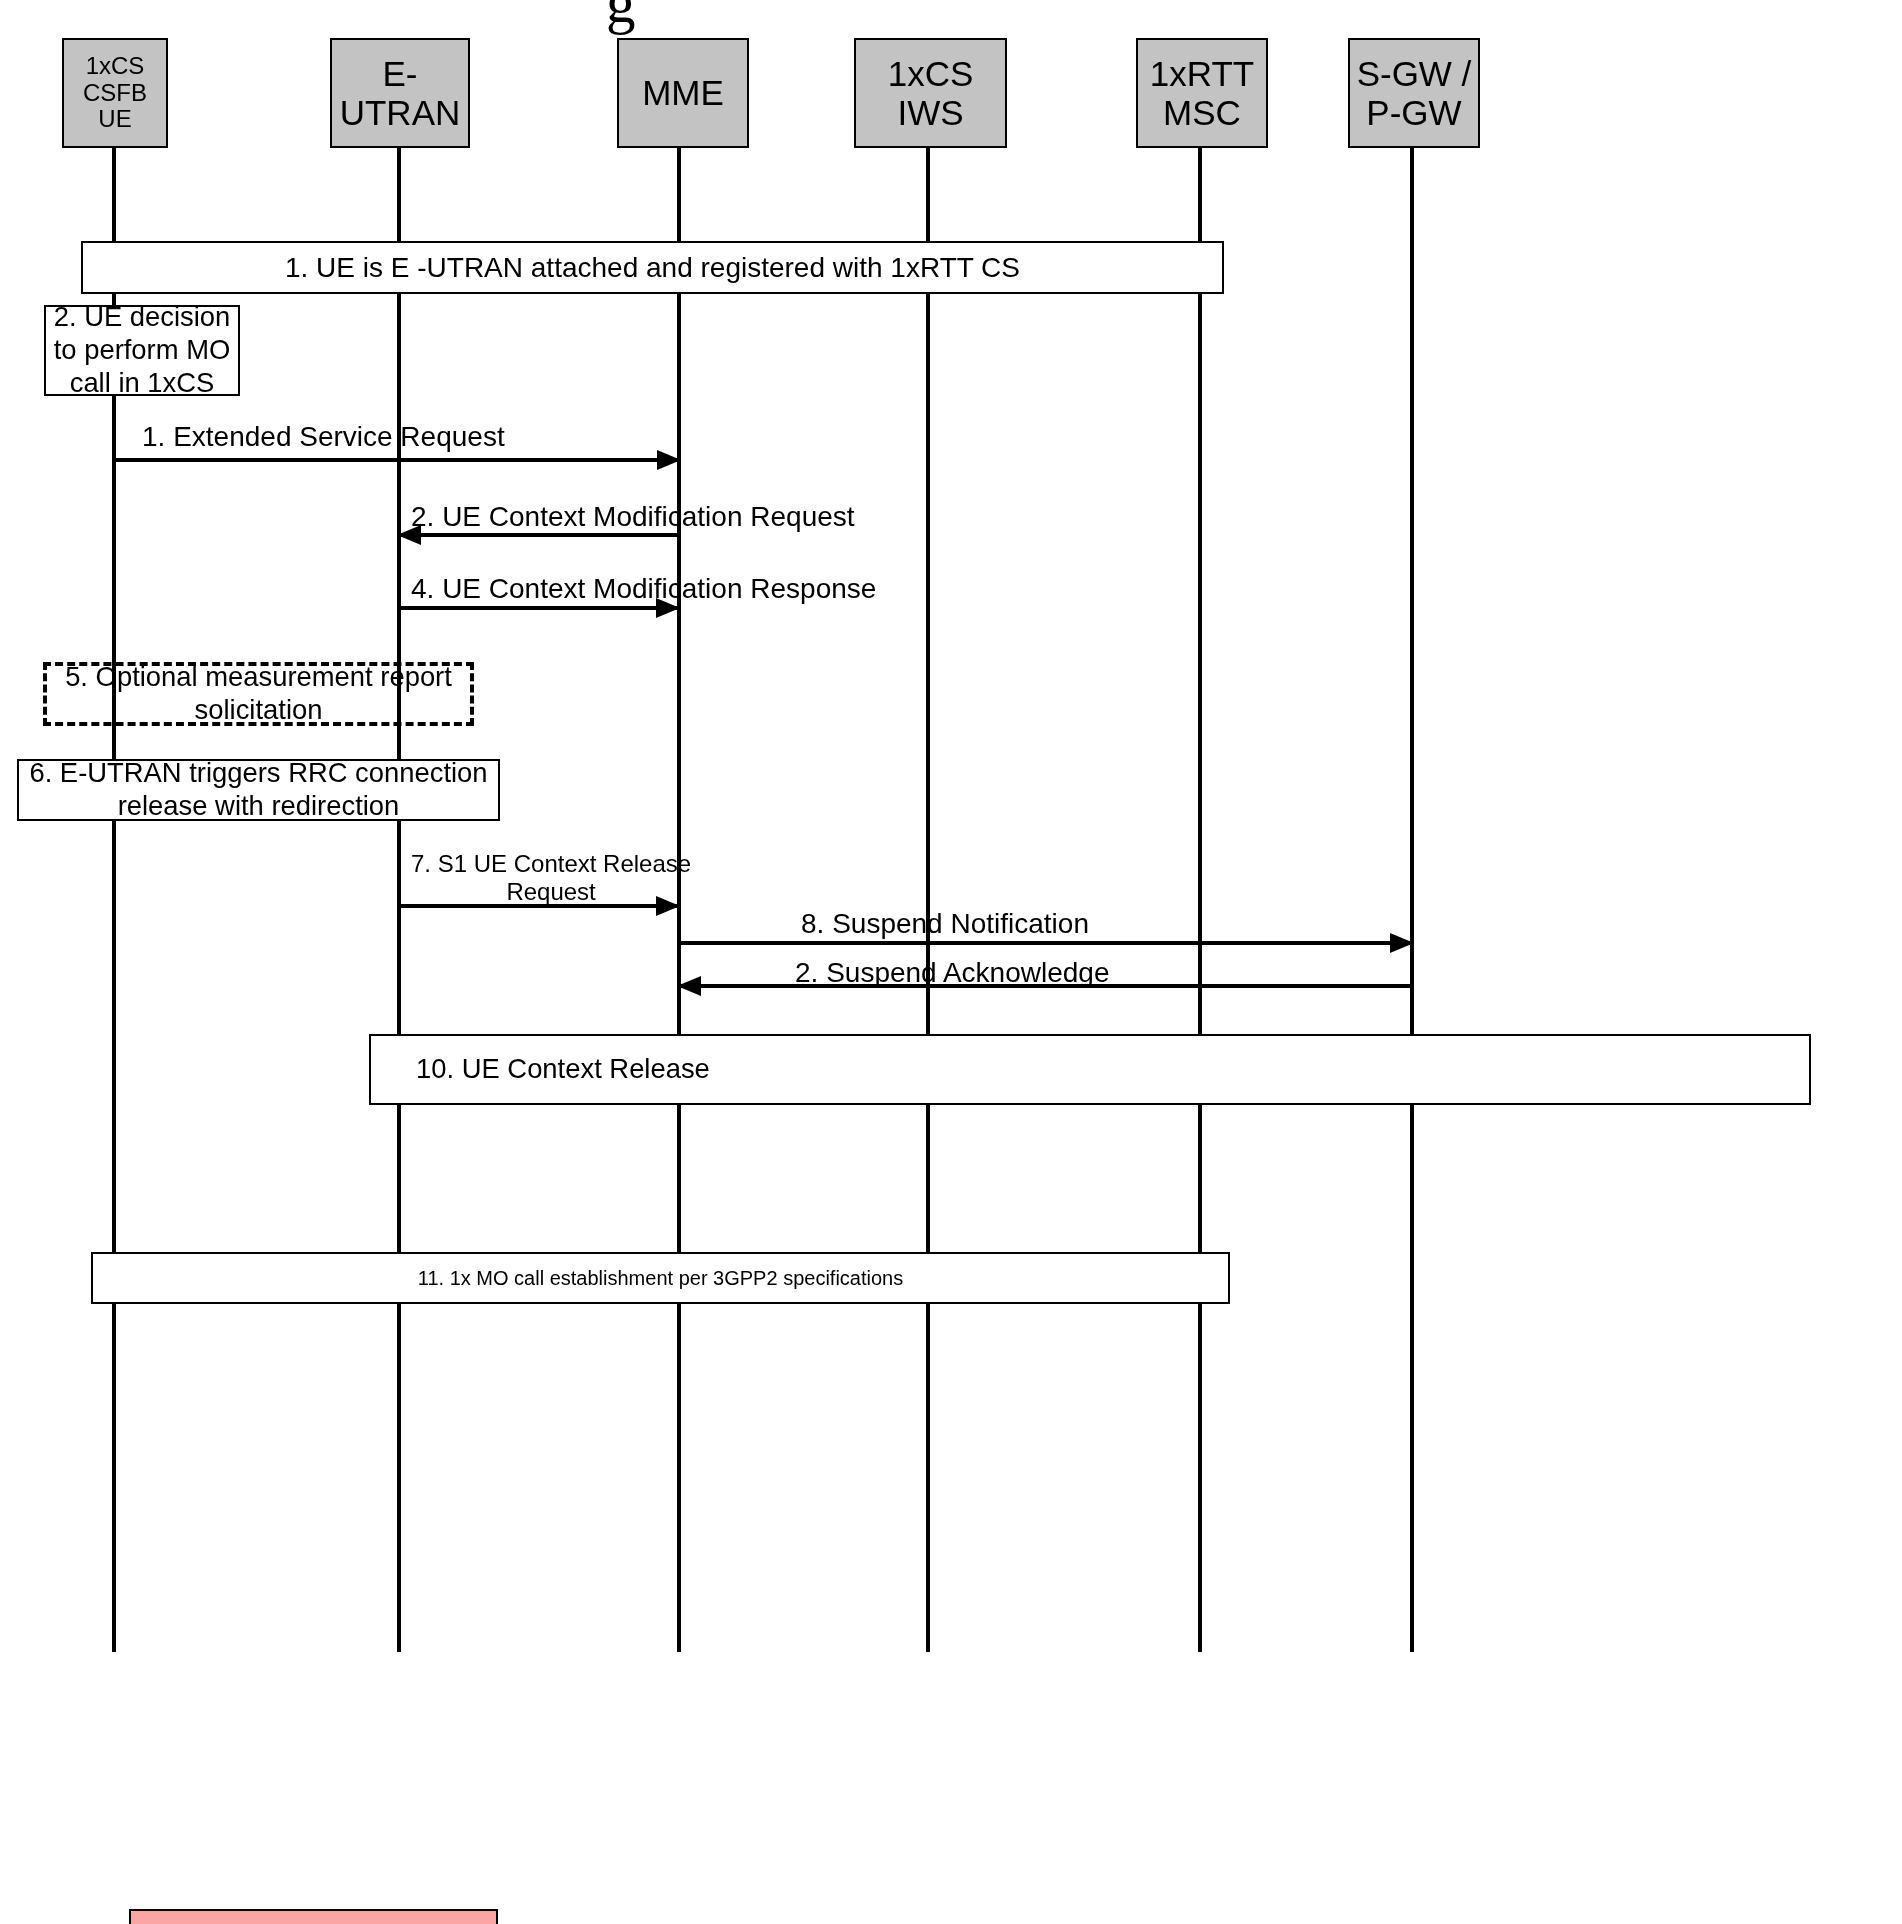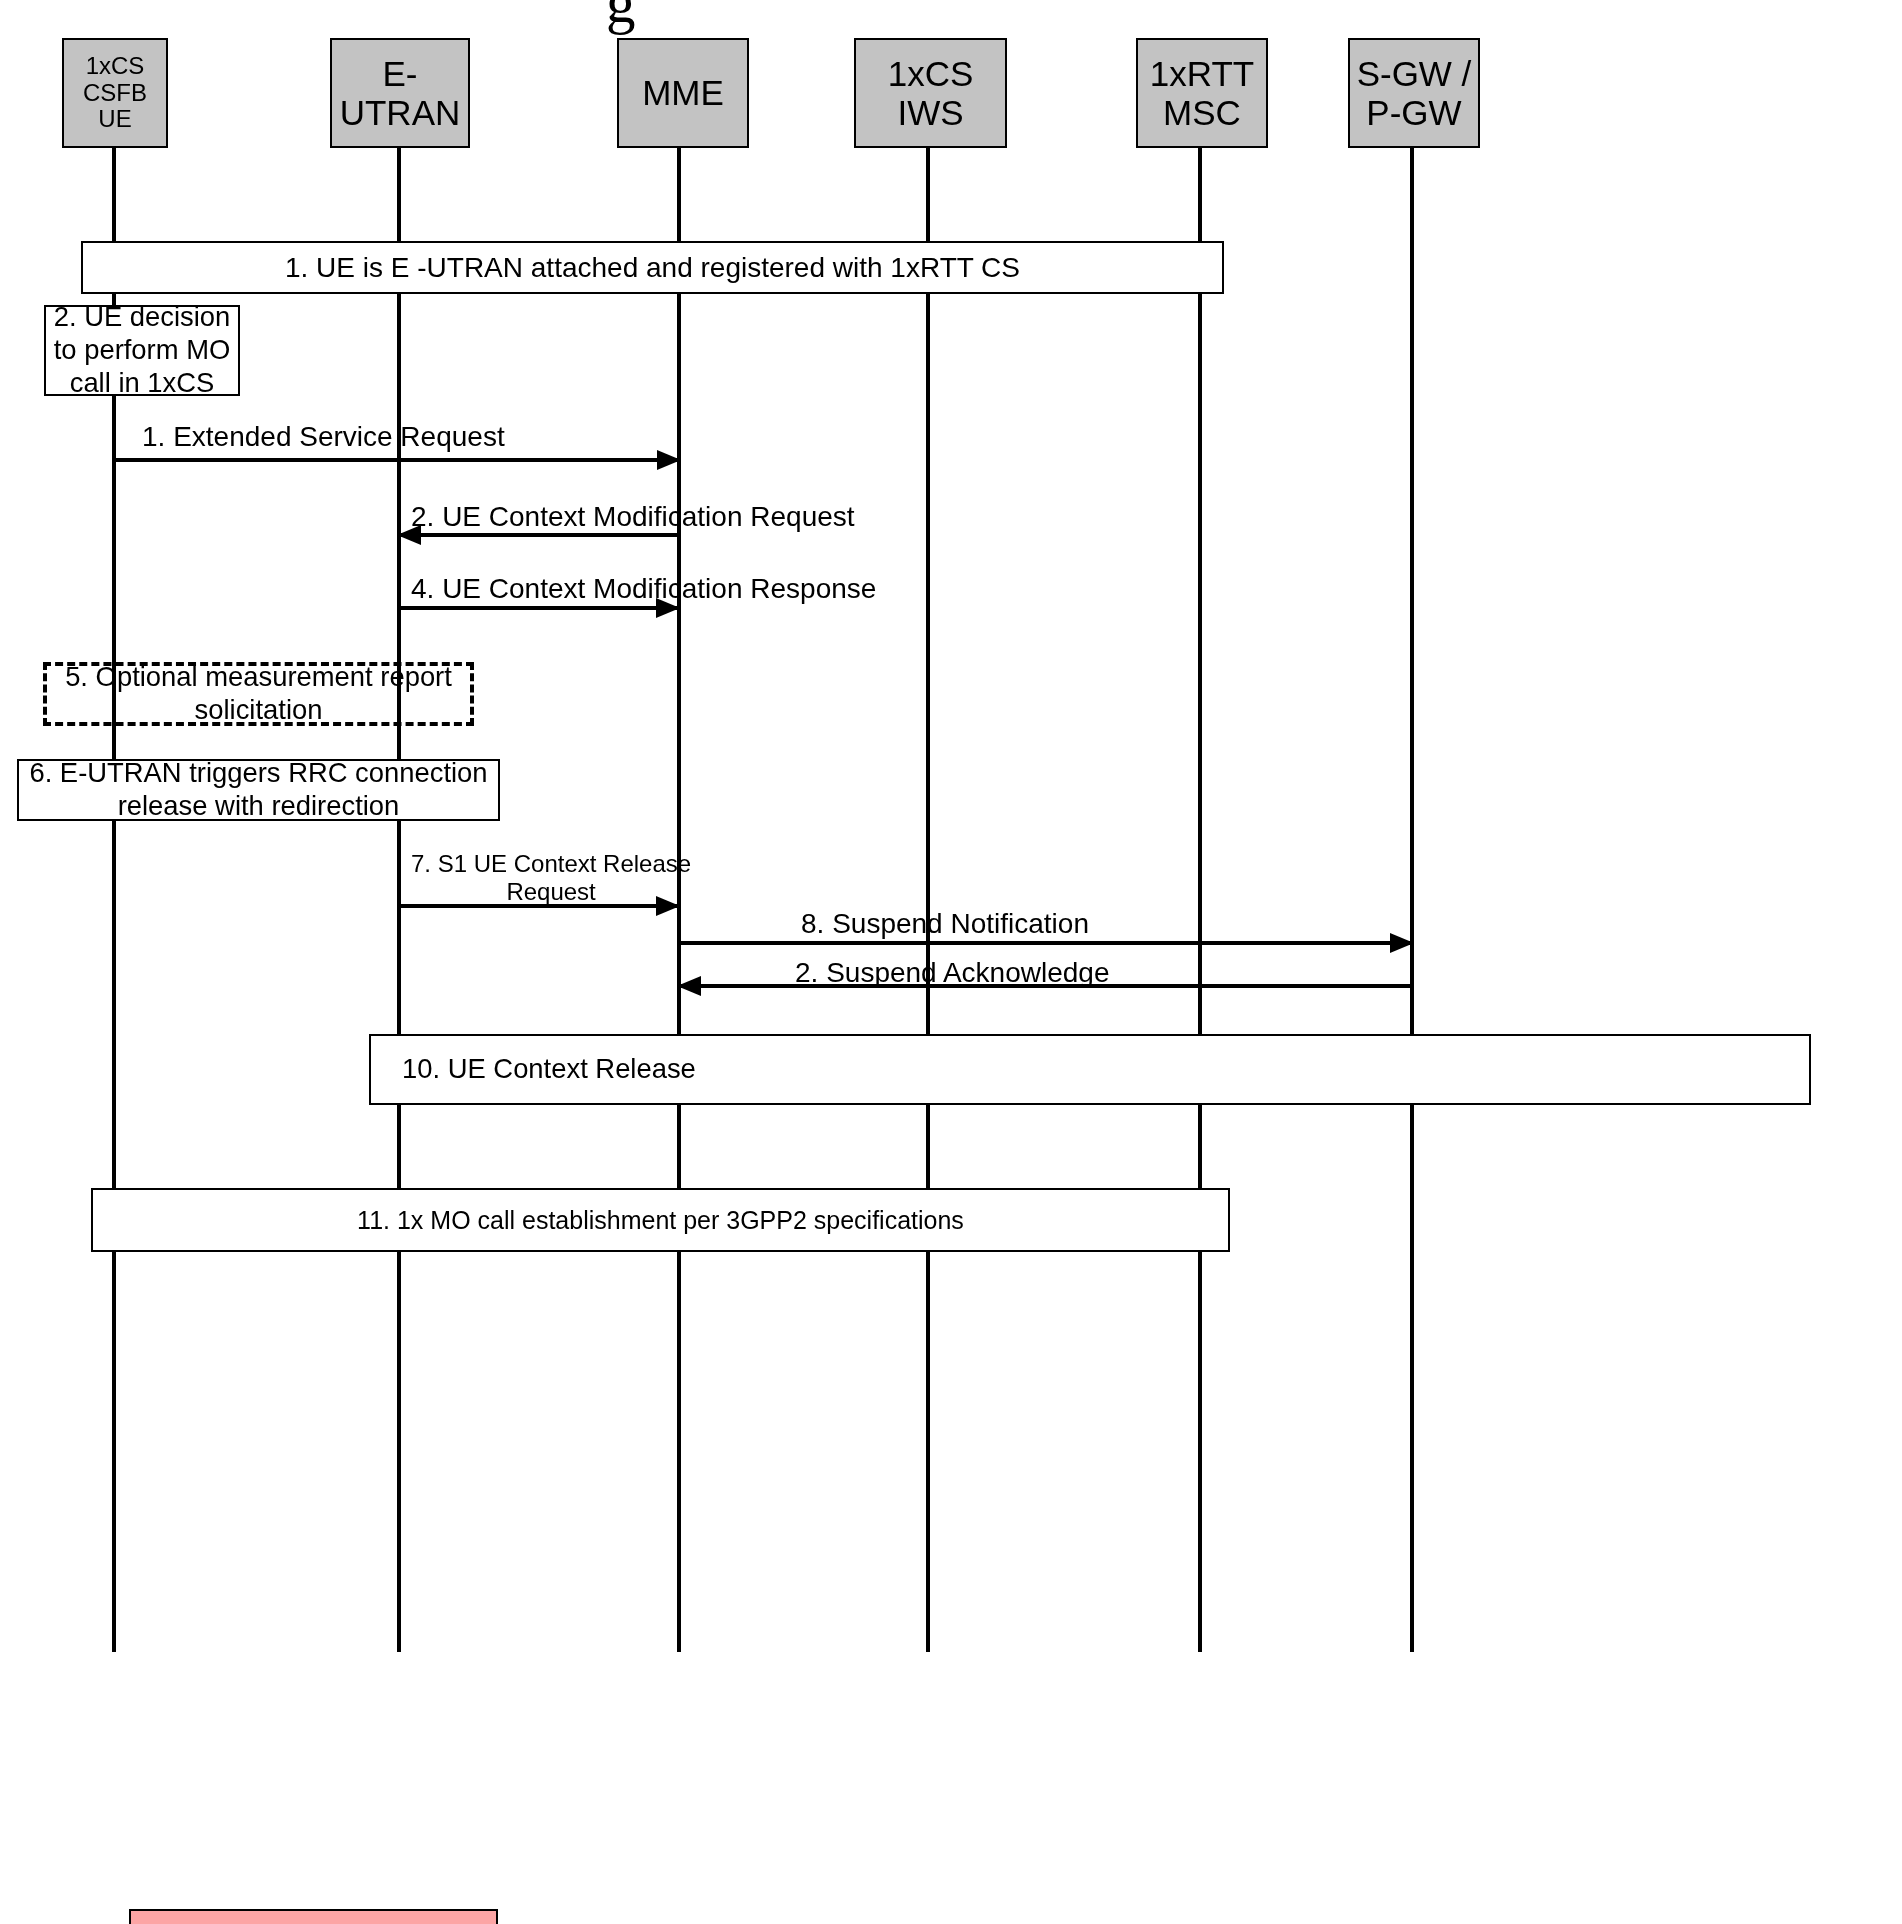--- a/index.html
+++ b/index.html
@@ -164,24 +164,24 @@
       <span class="span-line">call in  1xCS</span>
     </div>
     <div class="span-box dashed" style="left: 43px; top: 662px; width: 431px; height: 64px; font-size: 27.4px;">
       <span class="span-line">5. Optional measurement report</span>
       <span class="span-line">solicitation</span>
     </div>
     <div class="span-box" style="left: 17px; top: 759px; width: 483px; height: 62px; font-size: 27.4px;">
       <span class="span-line">6. E-UTRAN triggers RRC connection</span>
       <span class="span-line">release with redirection</span>
     </div>
-    <div class="span-box" style="left: 369px; top: 1034px; width: 1442px; height: 71px; font-size: 27.4px; align-items: flex-start; padding-left: 31px;">
+    <div class="span-box" style="left: 369px; top: 1034px; width: 1442px; height: 71px; font-size: 27.4px; align-items: flex-start; padding-left: 45px;">
       <span class="span-line">10. UE Context Release</span>
     </div>
-    <div class="span-box" style="left: 91px; top: 1188px; width: 1139px; height: 64px; font-size: 25px;">
+    <div class="span-box" style="left: 91px; top: 1252px; width: 1139px; height: 52px; font-size: 20px;">
       <span class="span-line">11. 1x MO call establishment per    3GPP2 specifications</span>
     </div>
     <div class="arrow-wrap" style="left: 114px; top: 458px; width: 565px; height: 3.8px;">
       <div class="arrow-shaft"></div>
       <div class="arrow-head right"></div>
     </div>
     <div class="arrow-label" style="left: 142px; top: 420px; font-size: 28px;">
       <div>1. Extended  Service Request</div>
     </div>
     <div class="arrow-wrap" style="left: 399px; top: 533px; width: 279px; height: 3.8px;">

